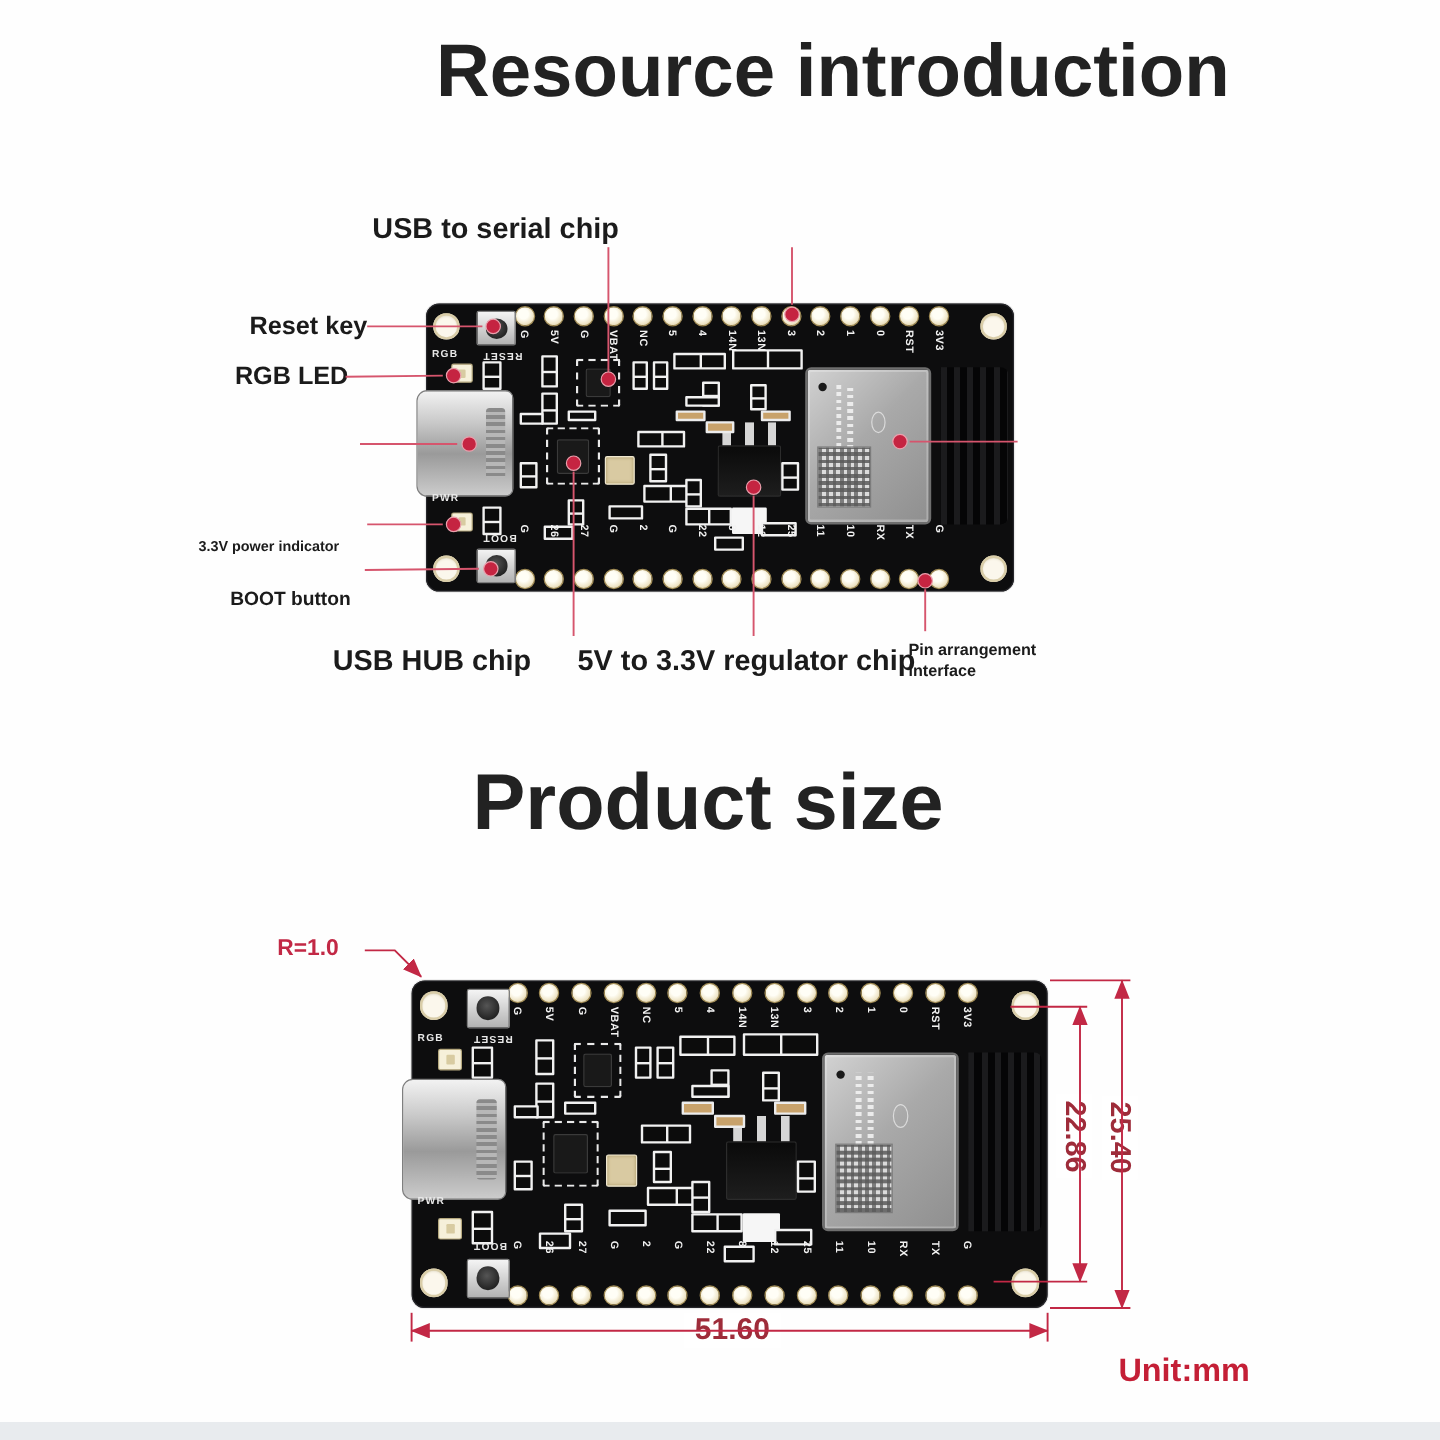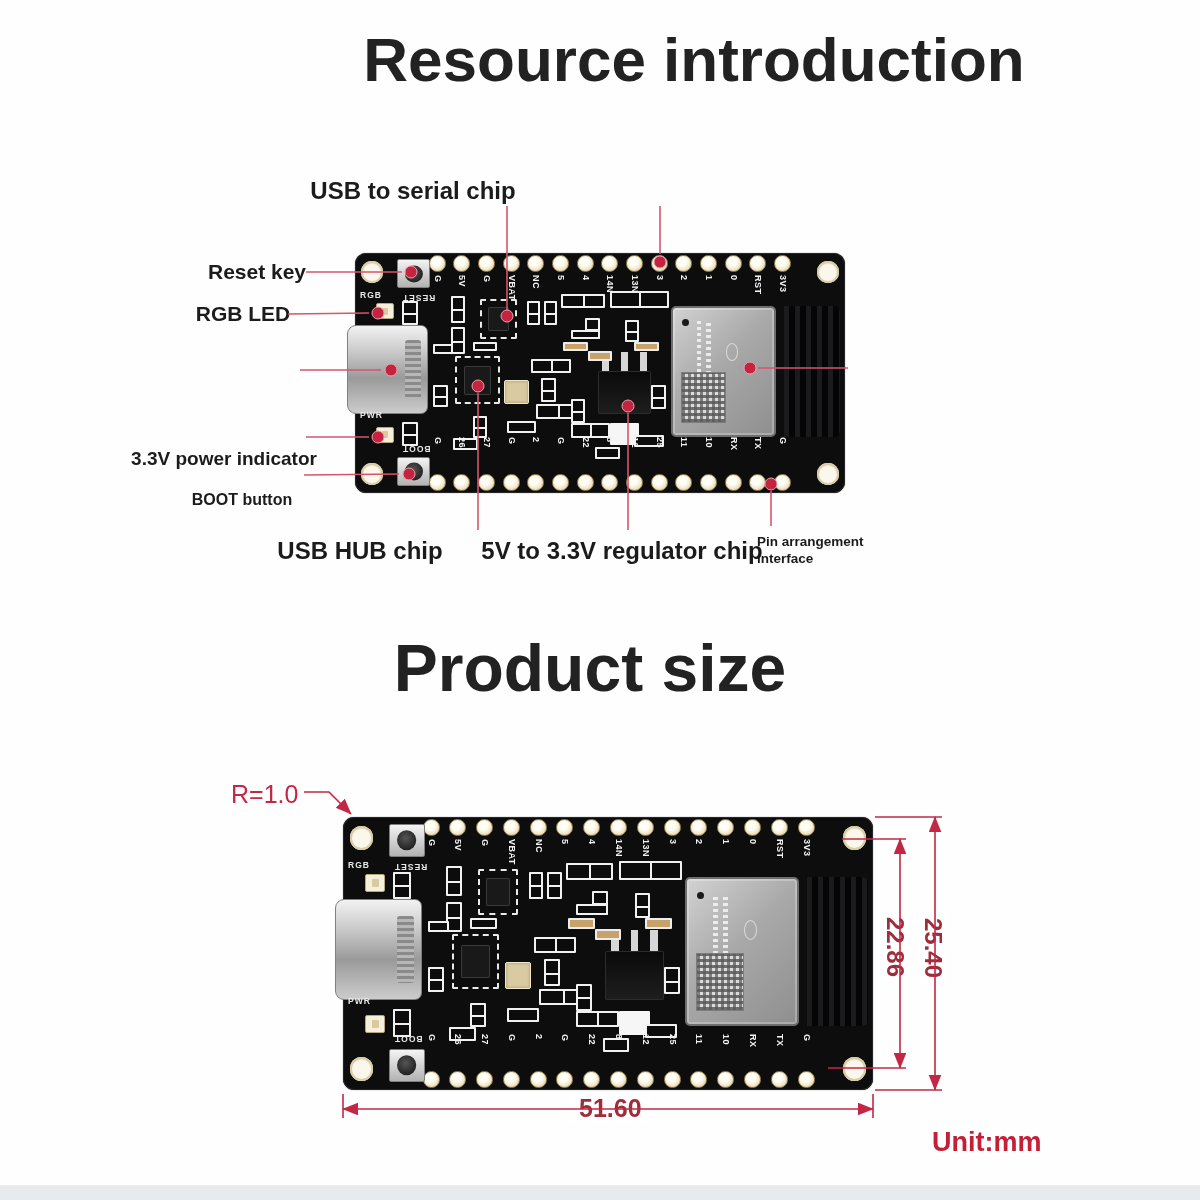--- a/index.html
+++ b/index.html
@@ -270,21 +270,21 @@
     <div class="m-etch e2"></div>
     <div class="m-etch e3"></div>
     <div class="m-qr"></div>
   </div>
   <div class="antenna"></div>
 </div>
 
   <div class="lbl ctr" style="left:413px;top:177px;font-size:24px;">USB to serial chip</div>
   <div class="lbl ctr" style="left:257px;top:260px;font-size:21px;">Reset key</div>
   <div class="lbl ctr" style="left:243px;top:302px;font-size:21px;">RGB LED</div>
-  <div class="lbl ctr" style="left:224px;top:448px;font-size:19px;">3.3V power indicator</div>
+  <div class="lbl ctr" style="left:224px;top:448px;font-size:12px;">3.3V power indicator</div>
   <div class="lbl ctr" style="left:242px;top:491px;font-size:16px;">BOOT button</div>
   <div class="lbl ctr" style="left:360px;top:537px;font-size:24px;">USB HUB chip</div>
   <div class="lbl ctr" style="left:622px;top:537px;font-size:24px;">5V to 3.3V regulator chip</div>
   <div class="lbl" style="left:757px;top:533px;font-size:13.5px;line-height:17px;">
     <div>Pin arrangement</div>
     <div>interface</div>
   </div>
 
   <div class="title" style="left:590px;top:630px;font-size:66px;">Product size</div>
 
@@ -466,21 +466,21 @@
   <div class="module">
     <div class="m-dot"></div>
     <div class="m-etch e1"></div>
     <div class="m-etch e2"></div>
     <div class="m-etch e3"></div>
     <div class="m-qr"></div>
   </div>
   <div class="antenna"></div>
 </div>
 
-  <div class="lbl red" style="left:231px;top:780px;font-size:25px;font-weight:400;">R=1.0</div>
+  <div class="lbl red" style="left:231px;top:780px;font-size:19px;font-weight:700;">R=1.0</div>
   <div class="dimtxt" style="left:570px;top:1094px;font-size:25px;padding:0 9px;">51.60</div>
   <div class="dimtxt vert" style="left:880px;top:912px;font-size:24px;">22.86</div>
   <div class="dimtxt vert" style="left:918px;top:913px;font-size:24px;">25.40</div>
   <div class="lbl" style="left:932px;top:1127px;font-size:27px;font-weight:700;color:var(--unitred);">Unit:mm</div>
 
   <svg id="overlay" width="1200" height="1200" viewBox="0 0 1200 1200">
     <defs>
       <marker id="ah" markerWidth="11" markerHeight="9" refX="9.5" refY="4" orient="auto-start-reverse">
         <path d="M0,0 L10,4 L0,8 Z" fill="#c22845"></path>
       </marker>

